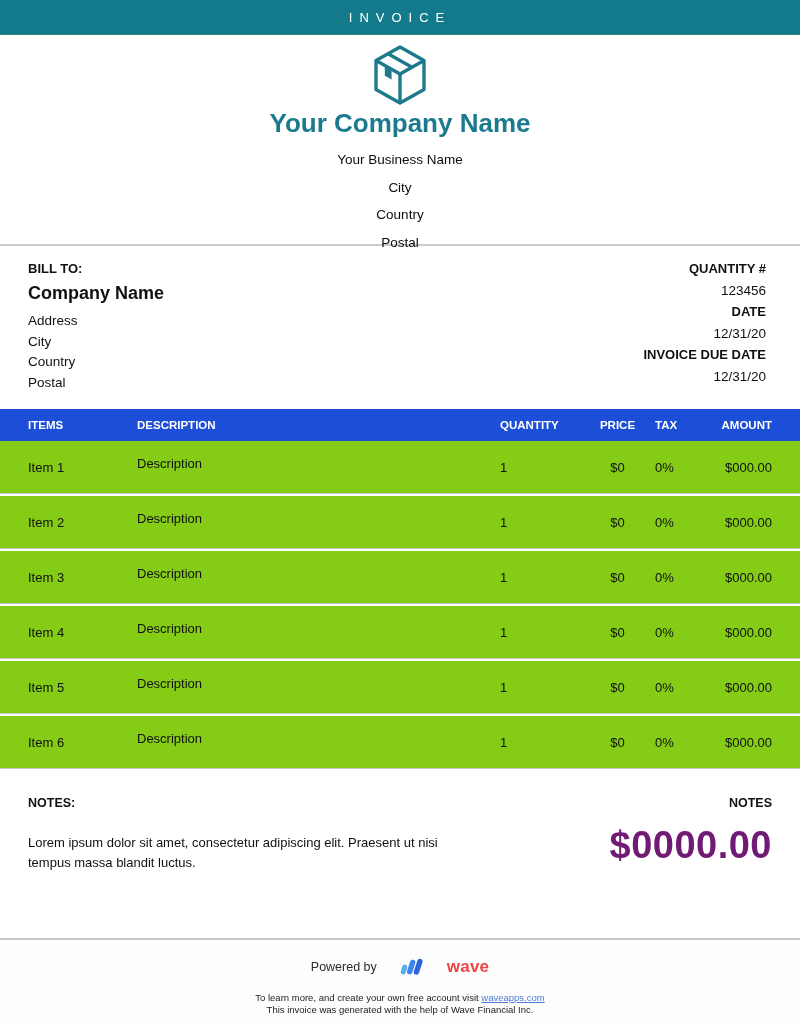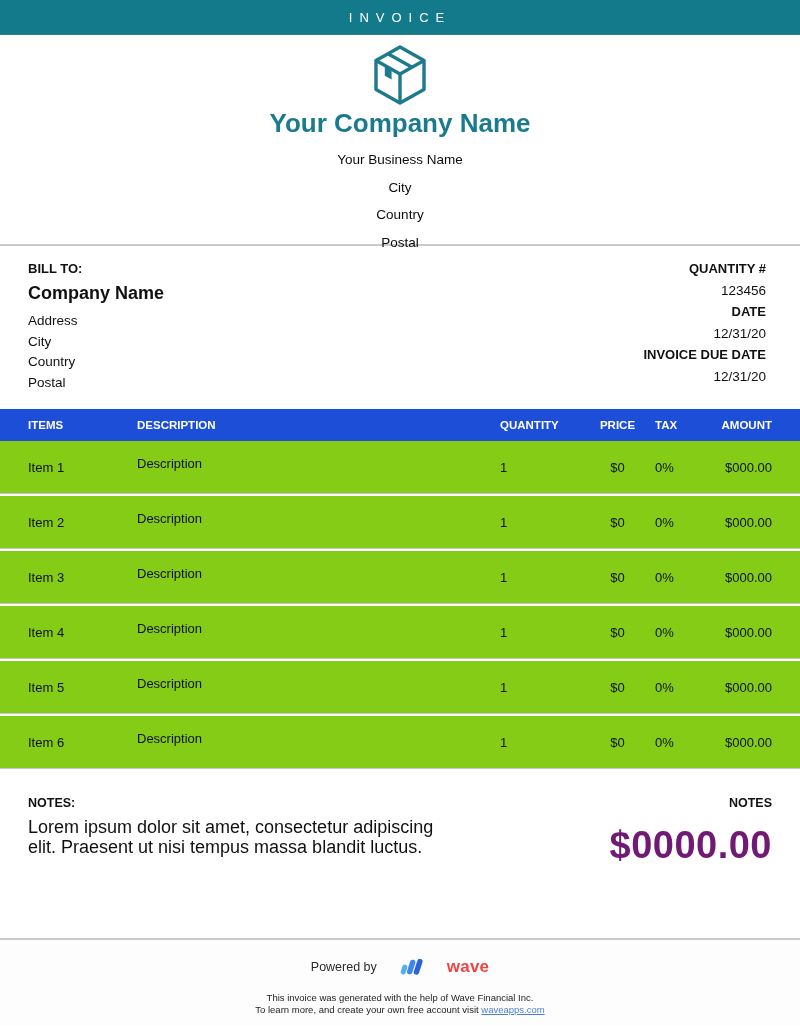--- a/index.html
+++ b/index.html
@@ -53,21 +53,21 @@
   .col-amount { text-align: right; }
   .tbl-row {
     height: 53px; background: #84cc16;
     border-bottom: 1px solid #c6c6c6; margin-bottom: 2px;
     font-size: 13px; color: #101010;
   }
   .cell-desc { align-self: start; padding-top: 15px; }
   
   .summary { height: 167px; padding: 25px 28px 0 28px; position: relative; }
   .notes-label { font-size: 12.5px; font-weight: bold; }
-  .notes-text { font-size: 18px; line-height: 20px; margin-top: 7px; max-width: 420px; }
+  .notes-text { font-size: 13px; line-height: 20px; margin-top: 23px; max-width: 420px; }
   .total-label {
     position: absolute; top: 25px; right: 28px;
     font-size: 12.5px; font-weight: bold;
   }
   .total-value {
     position: absolute; top: 53px; right: 28px;
     font-size: 38px; font-weight: bold; color: #701a75; letter-spacing: 0.5px;
   }
   
   .footer-divider { height: 2px; background: #c9c9c9; }
@@ -200,18 +200,18 @@
     <span style="display:inline-flex;">
       <svg width="24" height="20" viewBox="0 0 24 20">
         <rect x="1.5" y="7.5" width="5" height="10" rx="2.5" fill="#55b0e8" transform="rotate(18 4 12.5)"></rect>
         <rect x="8.5" y="2.5" width="5.4" height="15" rx="2.7" fill="#3f86ee" transform="rotate(18 11.2 10)"></rect>
         <rect x="15.5" y="1.5" width="5.4" height="16.5" rx="2.7" fill="#2b63d9" transform="rotate(18 18.2 9.7)"></rect>
       </svg>
     </span>
     <span class="wave-wordmark">wave</span>
   </div>
   <div class="disclaimer">
-    <div>This invoice was generated with the help of Wave Financial Inc.</div>
     <div>
       <span>To learn more, and create your own free account visit </span><a>waveapps.com</a>
     </div>
+    <div>This invoice was generated with the help of Wave Financial Inc.</div>
   </div>
 </div>
 
 </body></html>

